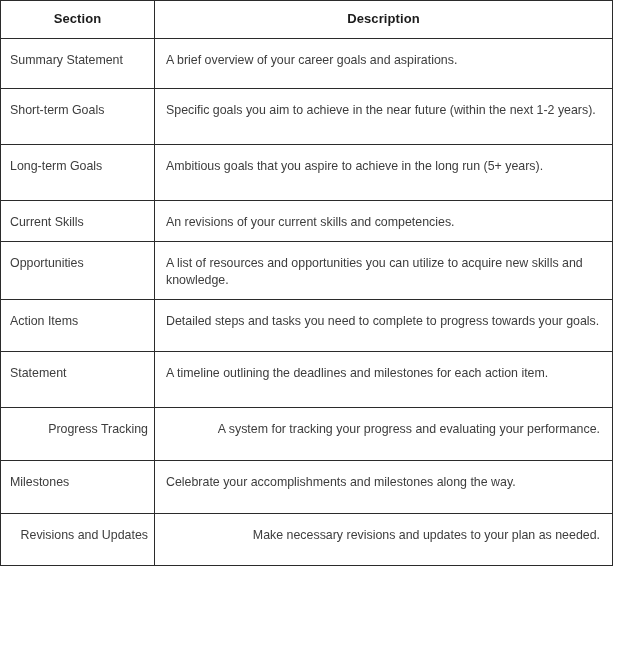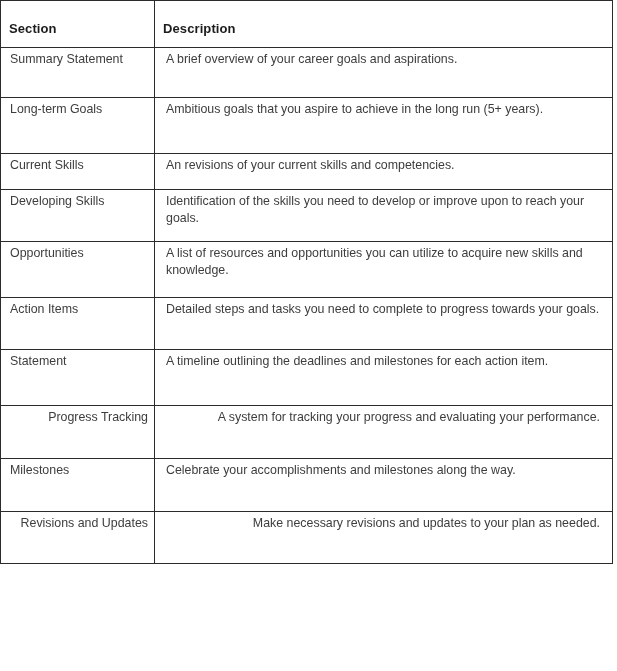--- a/index.html
+++ b/index.html
@@ -36,34 +36,34 @@
   table.plan-table td {
     border: 1px solid #2b2b2b;
     vertical-align: top;
     box-sizing: border-box;
   }
 
   thead th {
     font-size: 13px;
     font-weight: bold;
     color: #1c1c1c;
-    text-align: left;
-    padding: 20px 8px 11px 8px;
+    text-align: center;
+    padding: 10px 8px 11px 8px;
     height: 38px;
     border-top: 2px solid #1c1c1c;
     background: #ffffff;
     letter-spacing: 0.1px;
     margin-left: 40px;
   }
 
   tbody td {
     font-size: 12.4px;
     line-height: 17px;
     color: #3d3d3d;
-    padding: 3px 10px 10px 10px;
+    padding: 13px 10px 10px 10px;
   }
   tbody td.section-cell {
     padding-left: 9px;
     padding-right: 6px;
     color: #3d3d3d;
   }
   tbody td.description-cell {
     padding-left: 11px;
     padding-right: 12px;
   }
@@ -95,31 +95,31 @@
       <tr>
         <th>Section</th>
         <th>Description</th>
       </tr>
     </thead>
     <tbody id="table-body">
         <tr class="r0">
           <td class="section-cell">Summary Statement</td>
           <td class="description-cell">A brief overview of your career goals and aspirations.</td>
         </tr>
+        <tr class="r1">
+          <td class="section-cell">Short-term Goals</td>
+          <td class="description-cell">Specific goals you aim to achieve in the near future (within the next 1-2 years).</td>
+        </tr>
         <tr class="r2">
           <td class="section-cell">Long-term Goals</td>
           <td class="description-cell">Ambitious goals that you aspire to achieve in the long run (5+ years).</td>
         </tr>
         <tr class="r3">
           <td class="section-cell">Current Skills</td>
           <td class="description-cell">An revisions of your current skills and competencies.</td>
-        </tr>
-        <tr class="r4">
-          <td class="section-cell">Developing Skills</td>
-          <td class="description-cell">Identification of the skills you need to develop or improve upon to reach your goals.</td>
         </tr>
         <tr class="r5">
           <td class="section-cell">Opportunities</td>
           <td class="description-cell">A list of resources and opportunities you can utilize to acquire new skills and knowledge.</td>
         </tr>
         <tr class="r6">
           <td class="section-cell">Action Items</td>
           <td class="description-cell">Detailed steps and tasks you need to complete to progress towards your goals.</td>
         </tr>
         <tr class="r7">

